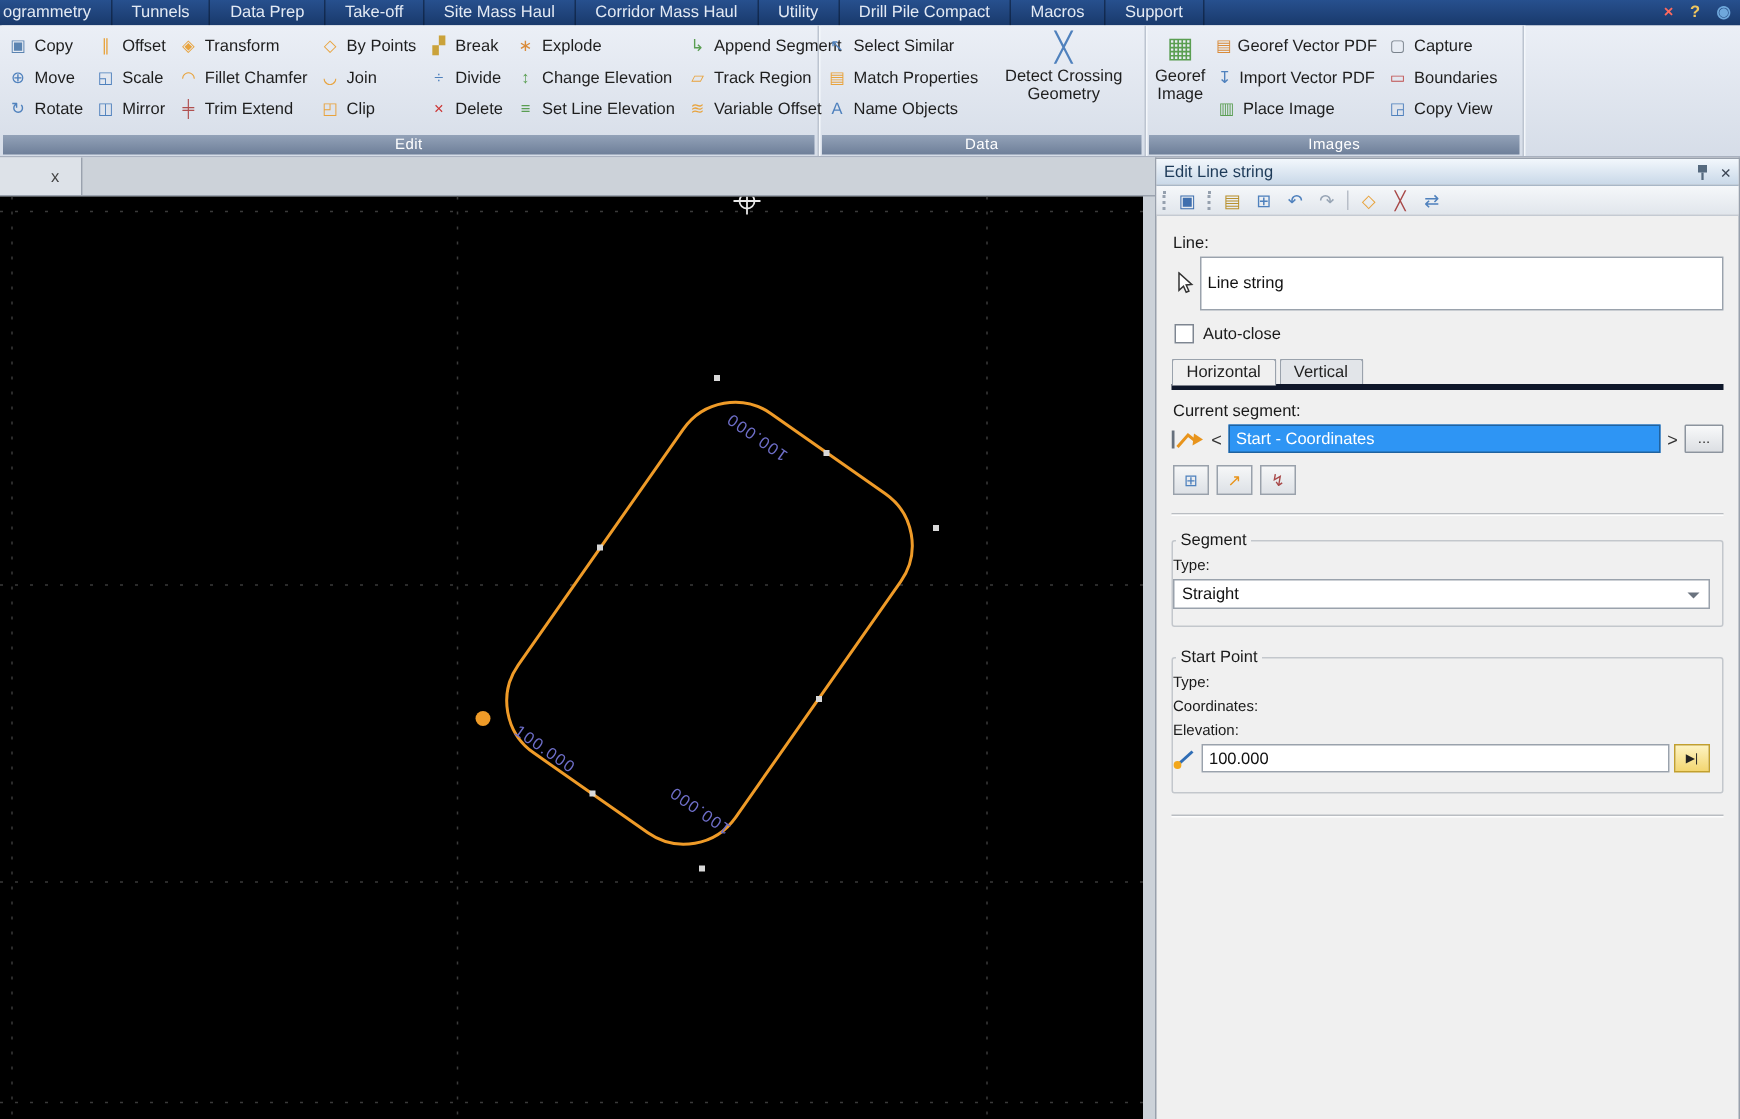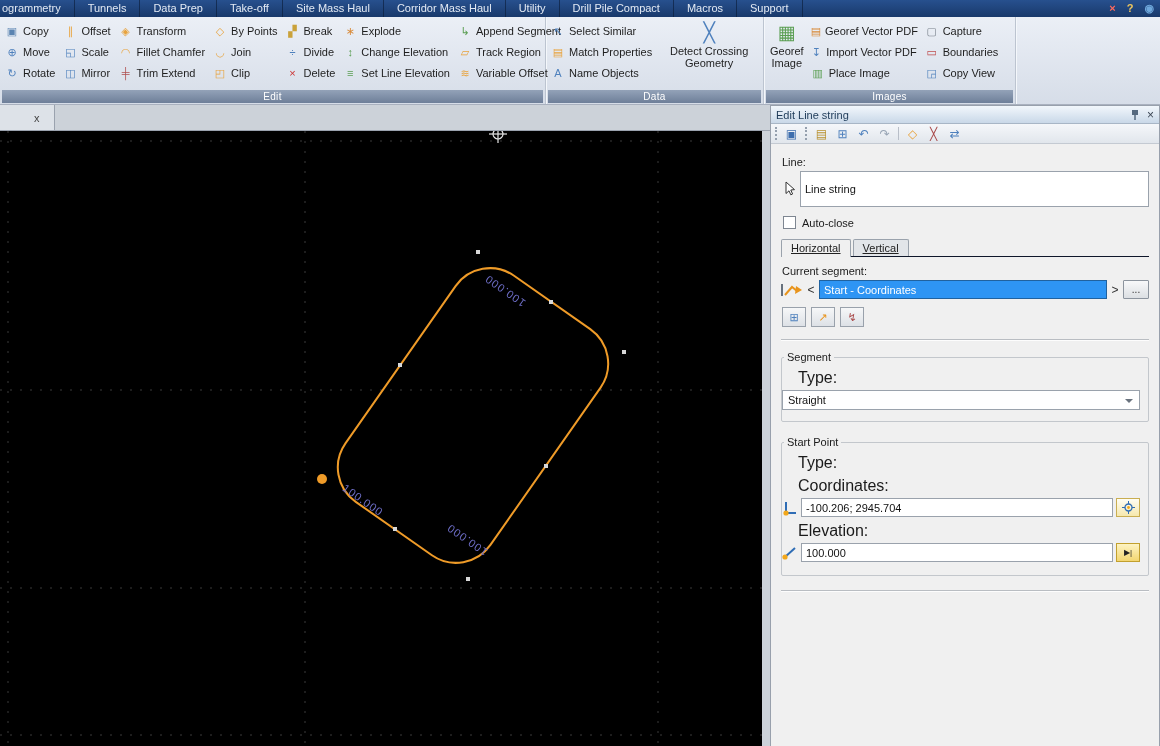--- a/index.html
+++ b/index.html
@@ -54,33 +54,33 @@
   .grip{width:3px;height:13px;border-left:2px dotted #95a0ae;}
   .tico{width:15px;text-align:center;font-size:12px;line-height:18px;cursor:default;}
   .tsep{width:1px;height:13px;background:#b8bec8;}
   .pbody{flex:1;padding:12px 10px 0 10px;overflow:hidden;}
   .plabel{font-size:11px;color:#1a1a1a;margin:0 0 3px 1px;}
   .prow{display:flex;align-items:center;gap:3px;margin-bottom:2px;}
   .pinput{flex:1;height:36px;border:1px solid #9aa2ac;background:#fff;font-size:11px;color:#111;padding:0 4px;outline:none;}
   .pcheckrow{display:flex;align-items:center;gap:6px;margin:9px 0 10px 2px;font-size:11px;color:#1a1a1a;}
   .pcheckbox{width:13px;height:13px;background:#fff;border:1px solid #7e8691;}
   .ptabs{display:flex;margin:4px 0 0 0;}
-  .ptab{padding:2px 9px 2px 9px;font-size:11px;color:#222;background:#e2e5e9;border:1px solid #9aa2ac;border-bottom:none;margin-right:2px;border-radius:2px 2px 0 0;cursor:default;text-decoration:underline;}
+  .ptab{padding:2px 9px 2px 9px;font-size:11px;color:#222;background:#e2e5e9;border:1px solid #9aa2ac;border-bottom:none;margin-right:2px;border-radius:2px 2px 0 0;cursor:default;}
   .ptab.active{background:#f0f0f0;position:relative;z-index:2;margin-bottom:-1px;padding-bottom:3px;}
-  .ptabpage{border-top:1px solid #0f172a;padding:8px 0 0 0;position:relative;z-index:1;}
+  .ptabpage{border-top:4px solid #0f172a;padding:8px 0 0 0;position:relative;z-index:1;}
   .segnav{display:flex;align-items:center;gap:3px;}
   .chev{width:10px;text-align:center;font-size:12px;color:#333;cursor:default;}
   .seginput{flex:1;height:19px;background:#2e95f4;border:1px solid #20629f;color:#fff;font-size:11px;padding:0 4px;outline:none;}
   .morebtn{width:26px;height:19px;font-size:10px;color:#333;background:linear-gradient(#f8f9fa,#dcdfe3);border:1px solid #8c949e;border-radius:1px;line-height:10px;cursor:default;}
   .segbtns{display:flex;gap:5px;margin:8px 0 0 1px;}
   .sbtn{width:24px;height:20px;background:linear-gradient(#f6f7f8,#dde1e6);border:1px solid #99a1ab;display:flex;align-items:center;justify-content:center;font-size:11px;cursor:default;}
   .etched{height:2px;border-top:1px solid #b9bdc2;border-bottom:1px solid #fdfdfd;margin:12px 0 10px 0;}
   fieldset.pgroup{border:1px solid #c3c7cc;border-radius:2px;margin:0 0 14px 0;padding:1px 8px 11px 0;min-inline-size:auto;}
   fieldset.pgroup legend{font-size:11px;color:#1a1a1a;padding:0 3px;margin-left:2px;}
-  .plabel2{font-size:16px;color:#1a1a1a;margin:5px 0 3px 16px;}
+  .plabel2{font-size:10px;color:#1a1a1a;margin:5px 0 3px 0;}
   .pselect{height:20px;background:#fff;border:1px solid #9aa2ac;display:flex;align-items:center;padding:0 20px 0 5px;font-size:11px;color:#111;position:relative;cursor:default;}
   .selchev{position:absolute;right:6px;top:8px;width:0;height:0;border-left:4px solid transparent;border-right:4px solid transparent;border-top:4px solid #6a737e;}
   .pickbtn{width:24px;height:19px;background:linear-gradient(#fefdf4,#f6e8ad);border:1px solid #c9ae52;display:flex;align-items:center;justify-content:center;padding:0;cursor:default;}
   .skipbtn{width:24px;height:19px;background:linear-gradient(#fdf3c2,#f3d671);border:1px solid #c2a02e;font-size:8px;color:#222;padding:0;line-height:8px;cursor:default;}
 </style>
 </head>
 <body>
 
 <div class="app">
 
@@ -397,37 +397,20 @@
             <div class="pselect">
               <span>Straight</span>
               <span class="selchev"></span>
             </div>
           </fieldset>
 
           <fieldset class="pgroup">
             <legend>Start Point</legend>
             <div class="plabel2">Type:</div>
             <div class="plabel2">Coordinates:</div>
-            <div class="prow">
-              <svg width="16" height="16">
-                  <polyline points="4,2 4,13 14,13" fill="none" stroke="#2f6db5" stroke-width="2"></polyline>
-                  <circle cx="4" cy="13" r="2.6" fill="#f2a71b"></circle>
-                </svg>
-              <input class="pinput" style="height: 19px;" value="-100.206; 2945.704">
-              <button class="pickbtn">
-                  <svg width="13" height="13">
-                    <circle cx="6.5" cy="6.5" r="3.5" fill="none" stroke="#2f6db5" stroke-width="1.3"></circle>
-                    <line x1="6.5" y1="0" x2="6.5" y2="3" stroke="#2f6db5"></line>
-                    <line x1="6.5" y1="10" x2="6.5" y2="13" stroke="#2f6db5"></line>
-                    <line x1="0" y1="6.5" x2="3" y2="6.5" stroke="#2f6db5"></line>
-                    <line x1="10" y1="6.5" x2="13" y2="6.5" stroke="#2f6db5"></line>
-                    <circle cx="6.5" cy="6.5" r="1.4" fill="#f2a71b"></circle>
-                  </svg>
-                </button>
-            </div>
             <div class="plabel2">Elevation:</div>
             <div class="prow">
               <svg width="16" height="16">
                   <line x1="3" y1="12" x2="13" y2="3" stroke="#2f6db5" stroke-width="2"></line>
                   <circle cx="3" cy="12" r="2.6" fill="#f2a71b"></circle>
                 </svg>
               <input class="pinput" style="height: 19px;" value="100.000">
               <button class="skipbtn">▶|</button>
             </div>
           </fieldset>

